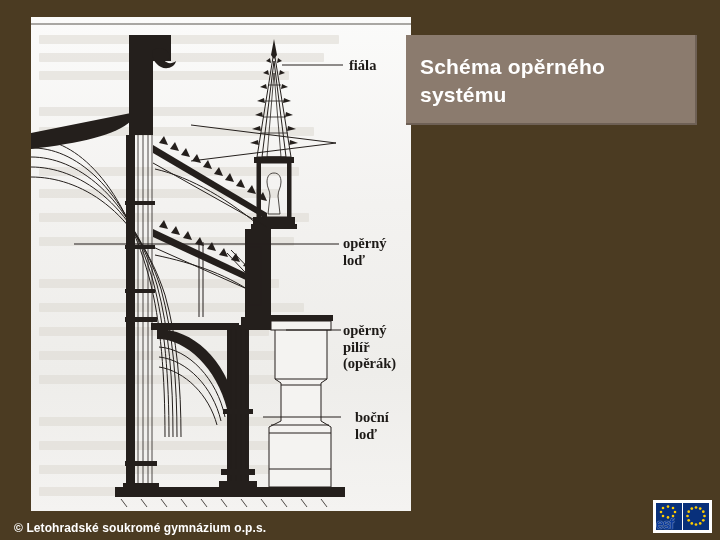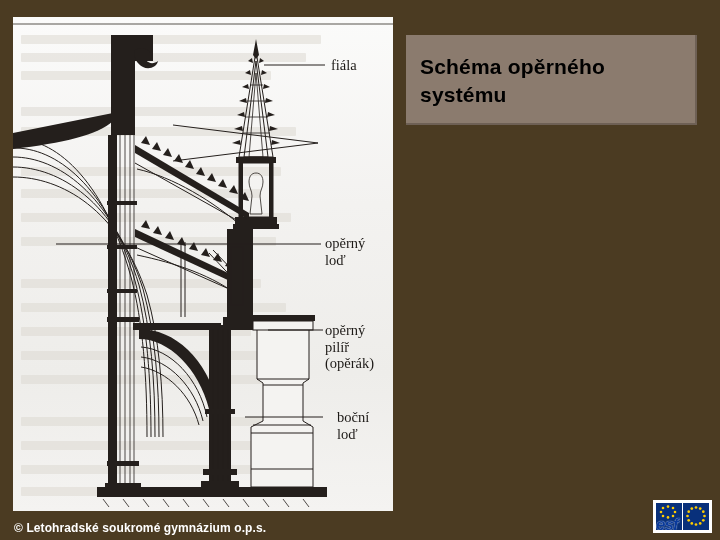--- a/index.html
+++ b/index.html
@@ -30,38 +30,39 @@
     background: #8b7b6e;
     border-right: 2px solid #6e6055;
     border-bottom: 2px solid #6e6055;
     box-sizing: border-box;
   }
   #title-text {
     position: absolute;
     left: 14px;
     top: 18px;
     width: 266px;
-    color: #000000;
+    color: #ffffff;
     font-family: "Liberation Sans", sans-serif;
     font-size: 21px;
     font-weight: bold;
     line-height: 28px;
     letter-spacing: 0.2px;
     white-space: pre-line;
   }
 
   
   #picture-panel {
     position: absolute;
-    left: 13px;
+    left: 31px;
     top: 17px;
     width: 380px;
     height: 494px;
     background: #3b82f6;
     overflow: hidden;
+    font-weight: bold;
   }
   #paper {
     position: absolute;
     inset: 0;
     background:
       linear-gradient(180deg, #fbfbfa 0%, #f3f2f0 38%, #eeedea 72%, #f4f3f1 100%);
   }
   
   .ghost-line {
     position: absolute;
@@ -128,23 +129,22 @@
     height: 27px;
   }
   #esf-tile { width: 26px; overflow: hidden; }
   #eu-tile  { width: 26px; overflow: hidden; }
   #esf-word {
     position: absolute;
     left: 0px;
     bottom: -2px;
     color: #0a3a9b;
     font-family: "Liberation Sans", sans-serif;
-    font-size: 17px;
+    font-size: 14px;
     font-weight: bold;
-    font-style: italic;
     letter-spacing: -1px;
     line-height: 15px;
     text-shadow: 0 0 1px #ffffff;
   }
 </style>
 </head>
 <body>
 
 <div id="slide">
 

